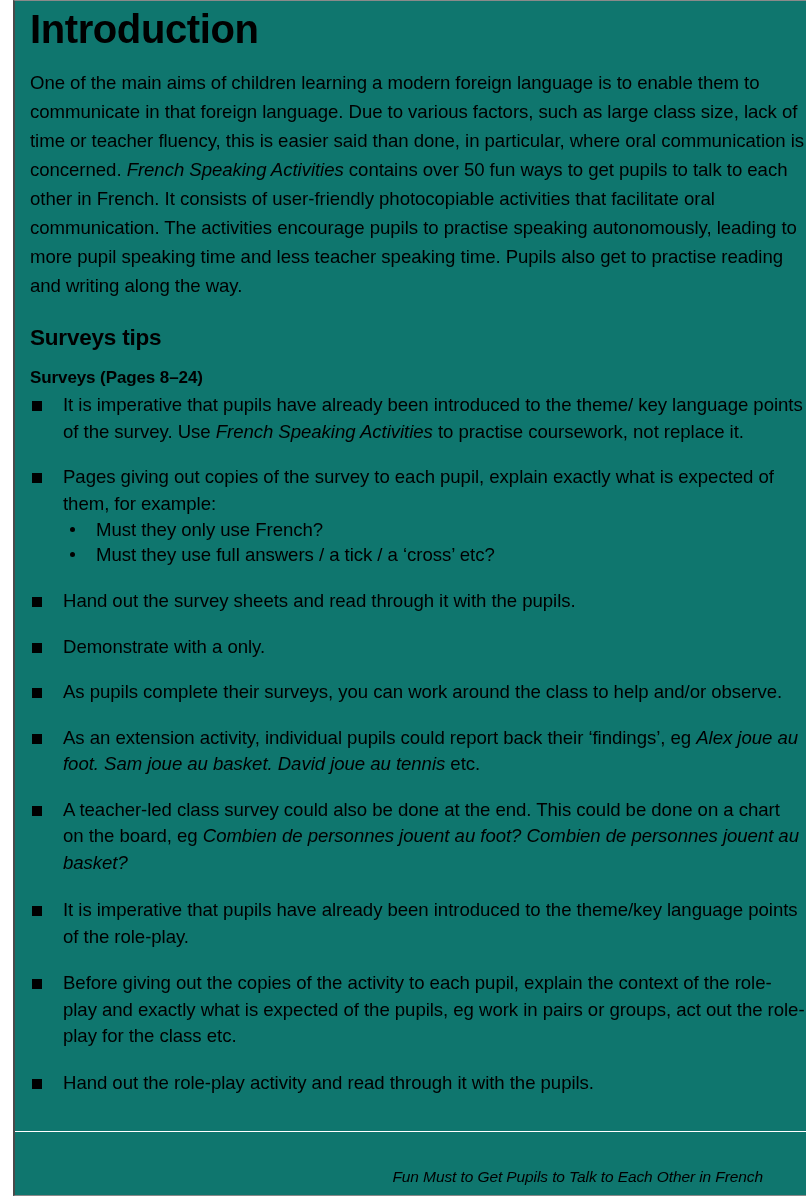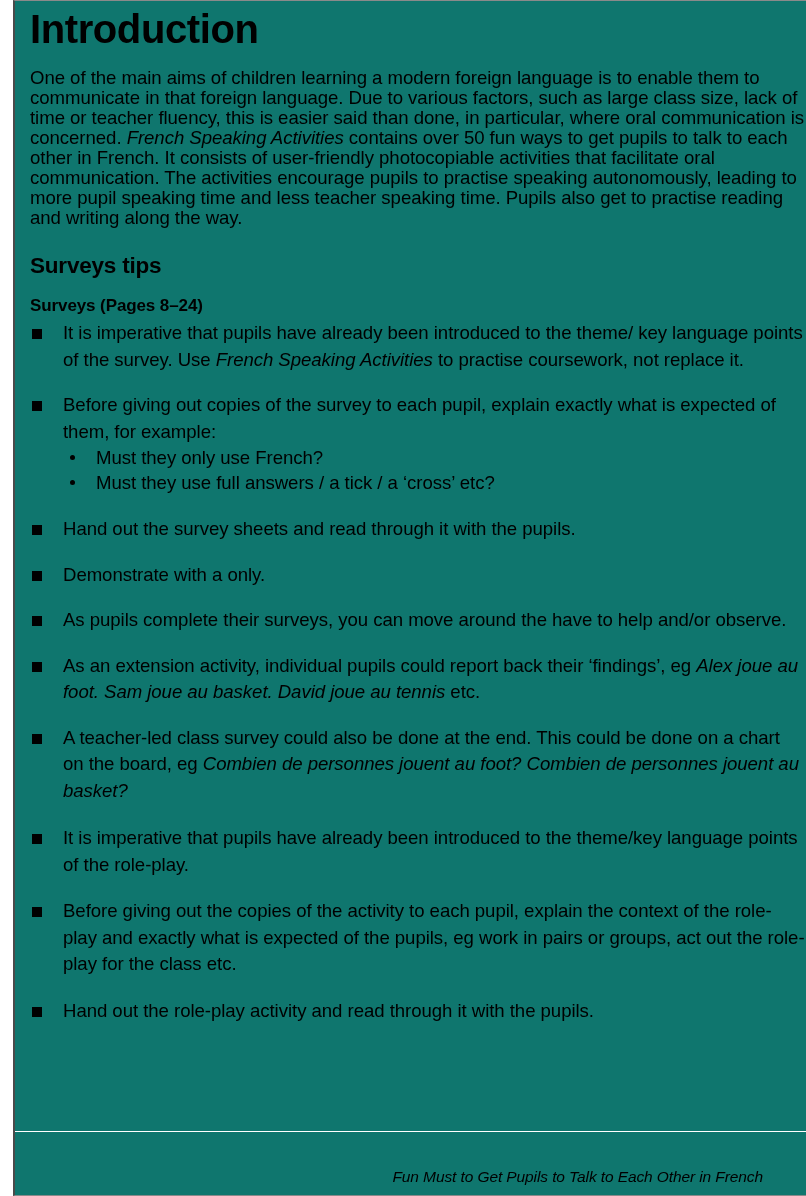--- a/index.html
+++ b/index.html
@@ -55,21 +55,21 @@
     font-size: 17px;
     font-weight: bold;
     letter-spacing: -0.1px;
     margin: 0;
     padding: 0;
   }
 
   
   .intro {
     font-size: 18.6px;
-    line-height: 20px;
+    line-height: 29px;
     margin: 0;
     padding: 0;
     letter-spacing: -0.05px;
   }
 
   .bullet-list {
     list-style: none;
     margin: 0;
     padding: 0;
   }
@@ -202,21 +202,21 @@
 
       <li class="bullet">
         <span class="sq"></span>
         <span>It is imperative that pupils have already been introduced to the theme/ key language points of the survey. Use </span><em>French Speaking Activities</em><span> to practise coursework, not replace it.</span>
       </li>
 
       <li style="height:19px"></li>
 
       <li class="bullet">
         <span class="sq"></span>
-        <span>Before giving out copies of the survey to each pupil, explain exactly what is expected of them, for example:</span>
+        <span>Pages giving out copies of the survey to each pupil, explain exactly what is expected of them, for example:</span>
         <ul class="sub-list">
           <li class="sub-bullet">
             <span class="dot"></span>
             <span>Must they only use French?</span>
           </li>
           <li class="sub-bullet">
             <span class="dot"></span>
             <span>Must they use full answers / a tick / a ‘cross’ etc?</span>
           </li>
         </ul>
@@ -233,21 +233,21 @@
 
       <li class="bullet">
         <span class="sq"></span>
         <span>Demonstrate with a only.</span>
       </li>
 
       <li style="height:19px"></li>
 
       <li class="bullet">
         <span class="sq"></span>
-        <span>As pupils complete their surveys, you can move around the have to help and/or observe.</span>
+        <span>As pupils complete their surveys, you can work around the class to help and/or observe.</span>
       </li>
 
       <li style="height:19px"></li>
 
       <li class="bullet">
         <span class="sq"></span>
         <span>As an extension activity, individual pupils could report back their ‘findings’, eg </span><em>Alex joue au foot. Sam joue au basket. David joue au tennis</em><span> etc.</span>
       </li>
 
       <li style="height:19px"></li>

